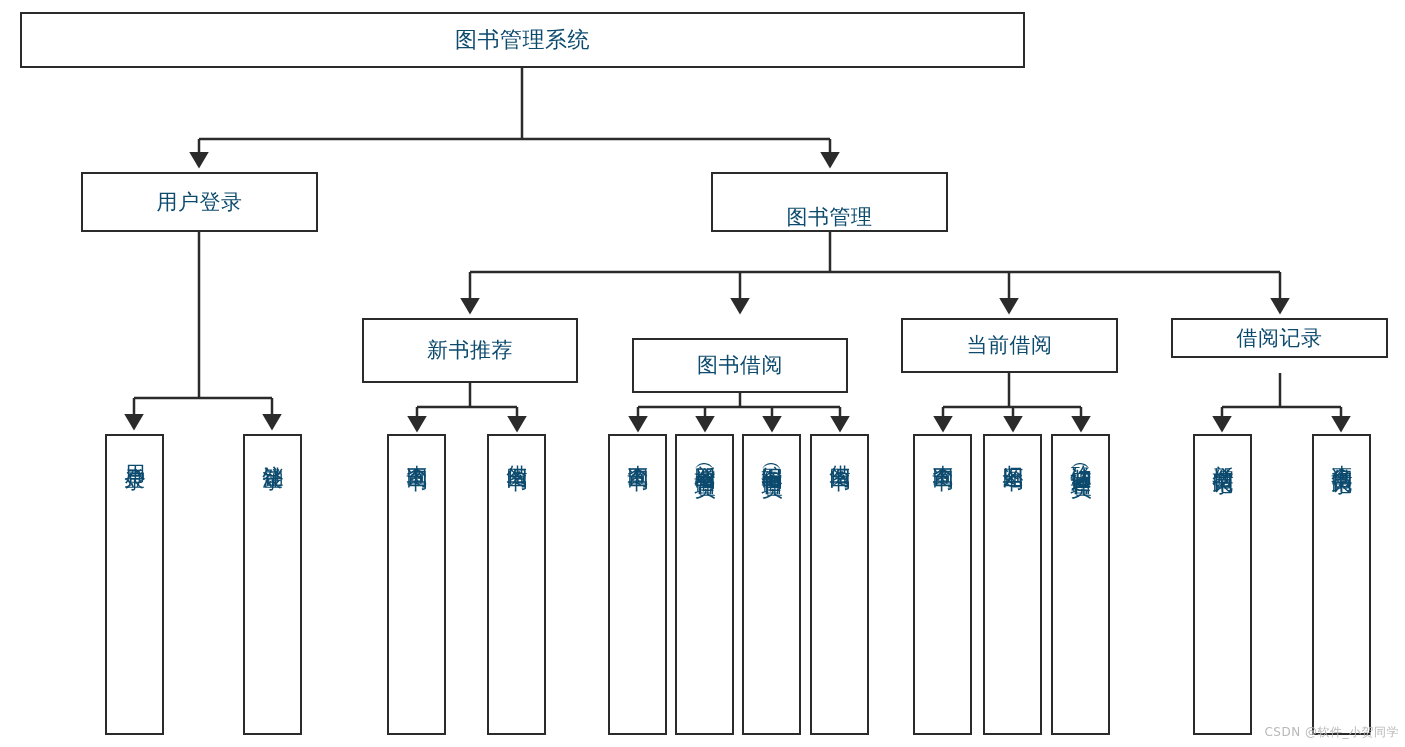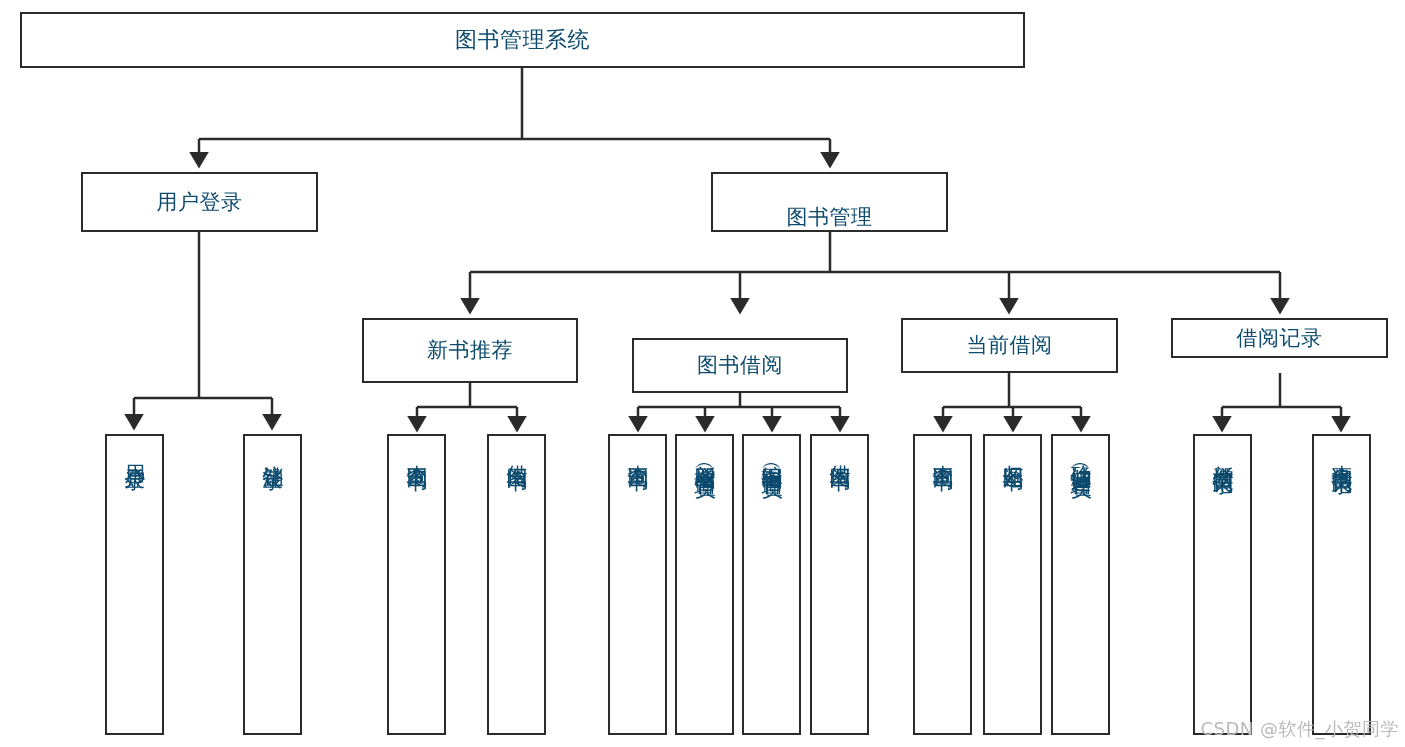--- a/index.html
+++ b/index.html
@@ -54,21 +54,21 @@
     font-size: 21px;
     letter-spacing: 2px;
     line-height: 1.0;
     white-space: nowrap;
   }
   #root-node .label { font-size: 22px; }
   .watermark {
     position: absolute;
     right: 6px;
     bottom: 6px;
-    font-size: 18px;
+    font-size: 12px;
     color: #b9b9b9;
     letter-spacing: 0.5px;
     white-space: nowrap;
     z-index: 5;
     font-family: "DejaVu Sans", "Liberation Sans", sans-serif;
   }
 </style>
 </head>
 <body>
 

